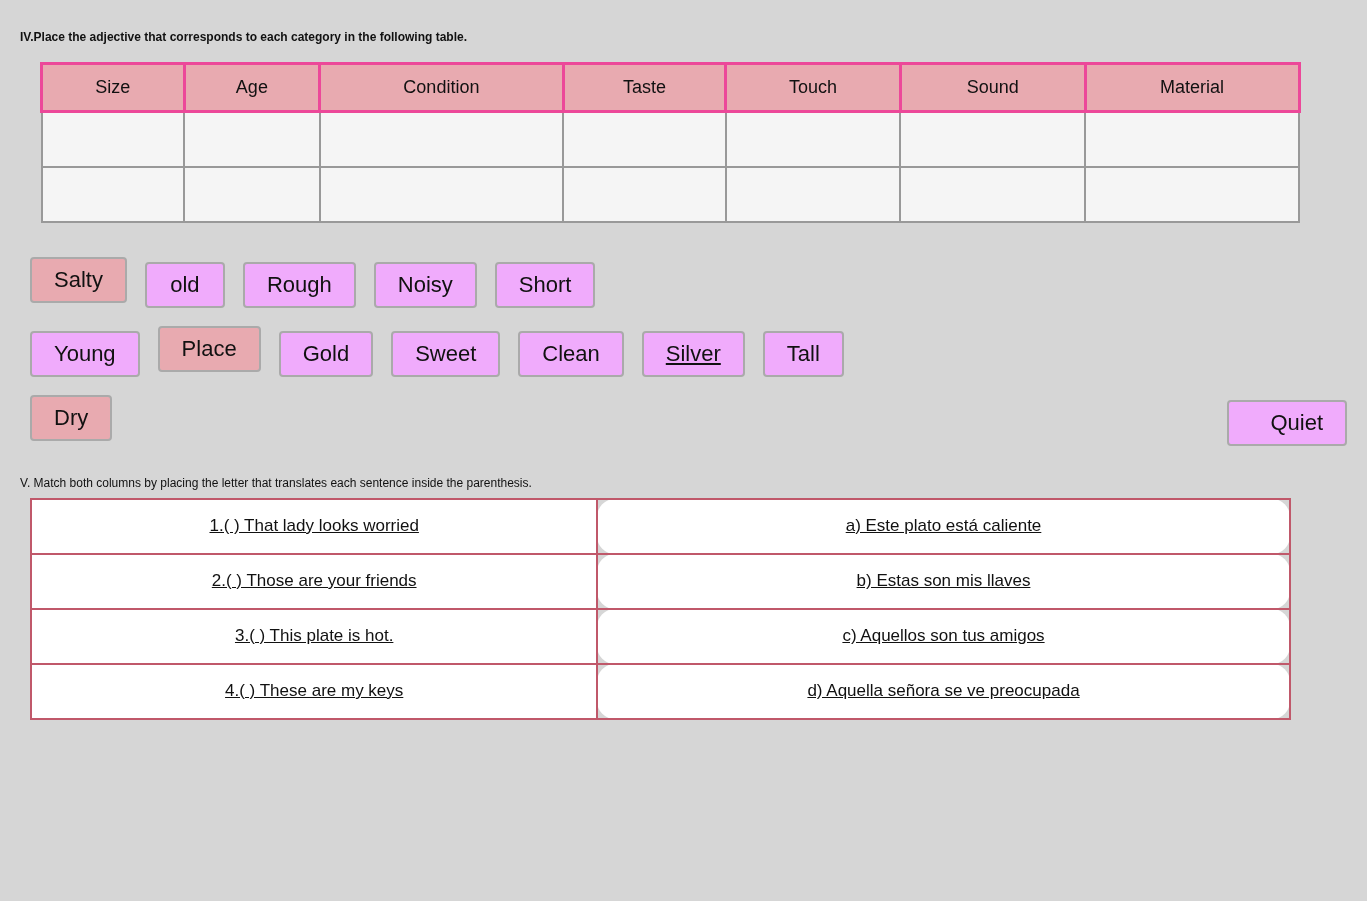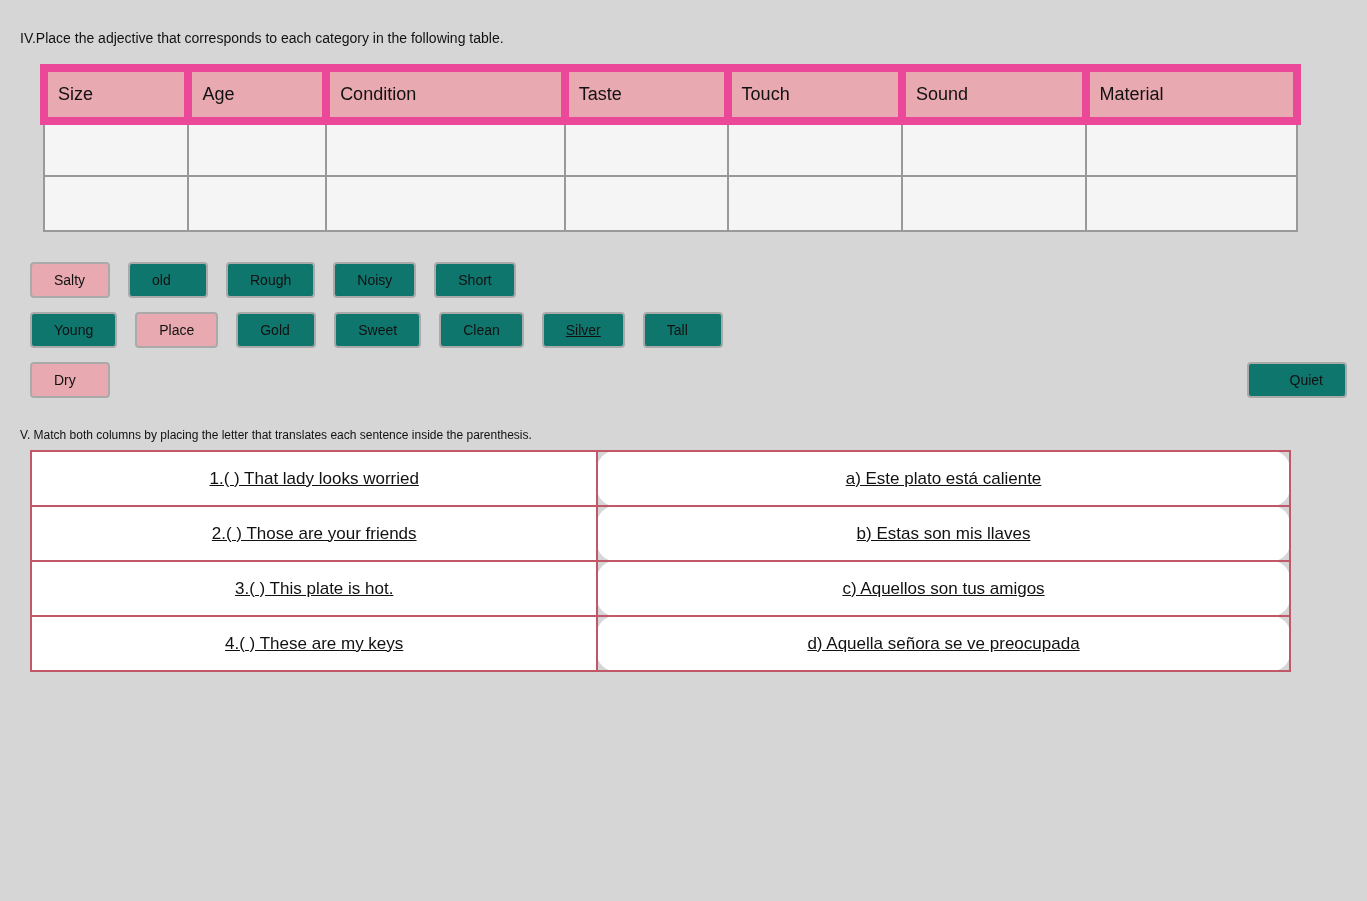--- a/index.html
+++ b/index.html
@@ -4,39 +4,39 @@
   <style>
     * { box-sizing: border-box; margin: 0; padding: 0; }
     body {
       background: #d6d6d6;
       font-family: Arial, sans-serif;
       font-size: 18px;
       padding: 30px 20px;
       color: #111;
     }
     .section-title {
-      font-size: 14px;
+      font-size: 12px;
       margin-bottom: 18px;
-      font-weight: normal;
+      font-weight: bold;
     }
 
     
     .table-wrapper {
       margin-bottom: 30px;
     }
     table {
       border-collapse: collapse;
       width: 95%;
       margin-left: 20px;
     }
     table th {
       background: #e8aab0;
-      border: 8px solid #ec4899;
+      border: 3px solid #ec4899;
       padding: 12px 10px;
-      text-align: left;
+      text-align: center;
       font-weight: normal;
       font-size: 18px;
     }
     table td {
       border: 2px solid #999;
       padding: 22px 10px;
       text-align: center;
       background: #f5f5f5;
       height: 55px;
     }
@@ -50,27 +50,29 @@
       align-items: center;
       gap: 18px;
       margin-bottom: 14px;
       flex-wrap: wrap;
     }
     .word-chip {
       background: #e8aab0;
       border: 2px solid #aaa;
       border-radius: 4px;
       padding: 8px 22px;
-      font-size: 14px;
+      font-size: 22px;
       cursor: pointer;
       min-width: 80px;
+      text-align: center;
     }
     .word-chip.white {
-      background: #0f766e;
+      background: #f0abfc;
       border: 2px solid #aaa;
+      margin-top: 9px;
     }
 
     
     .match-title {
       font-size: 12px;
       font-weight: normal;
       margin-bottom: 8px;
     }
     .match-table {
       width: 95%;

